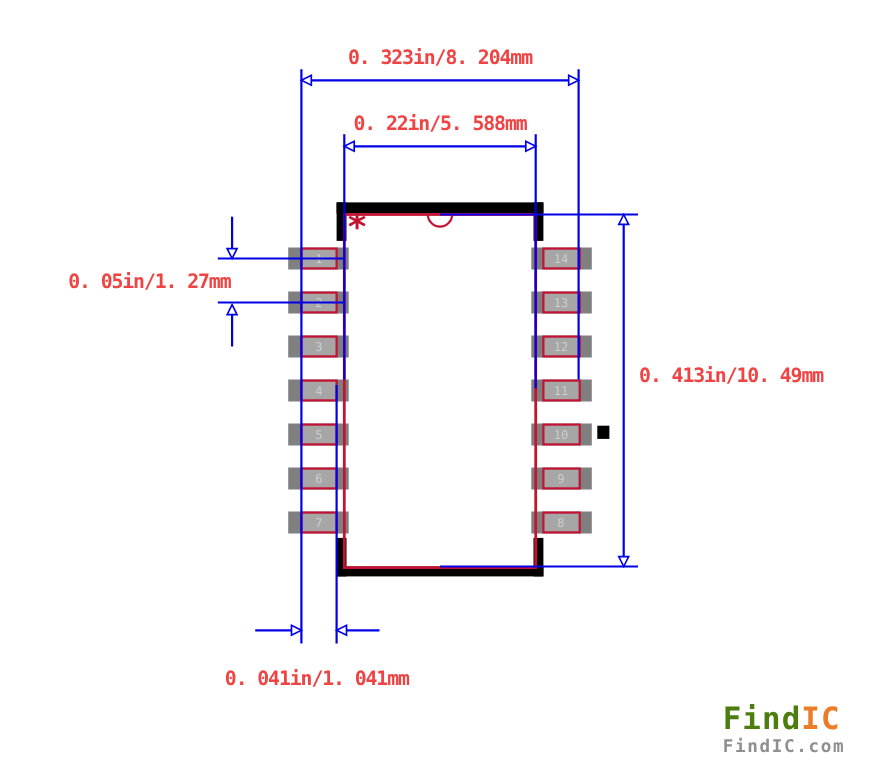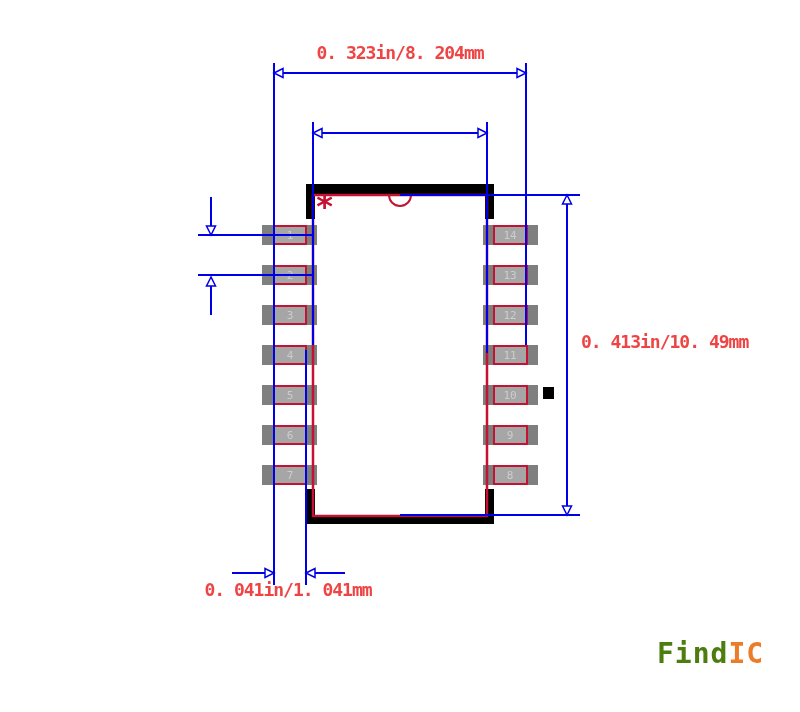--- a/index.html
+++ b/index.html
@@ -154,25 +154,28 @@
       <polygon points="211,277 206.5,286 215.5,286"></polygon>
       <polygon points="274,573 265,568.5 265,577.5"></polygon>
       <polygon points="306,573 315,568.5 315,577.5"></polygon>
     </g>
 
     <rect x="543" y="387" width="11" height="12" fill="#000000"></rect>
   </svg>
 
   <div class="dim-text centered" style="left:400px;top:43px;">0. 323in/8. 204mm</div>
 
+  <div class="dim-text centered" style="left:400px;top:103px;">0. 22in/5. 588mm</div>
 
+  <div class="dim-text" style="left:62px;top:247px;">0. 05in/1. 27mm</div>
 
   <div class="dim-text" style="left:581px;top:332px;">0. 413in/10. 49mm</div>
 
-  <div class="dim-text centered" style="left:288px;top:580px;">0. 041in/1. 041mm</div>
+  <div class="dim-text centered" style="left:288px;top:608px;">0. 041in/1. 041mm</div>
 
   <div class="marker-asterisk">*</div>
 
   <div id="logo">
     <div class="logo-line1"><span class="logo-find">Find</span><span class="logo-ic">IC</span></div>
+    <div class="logo-line2">FindIC.com</div>
   </div>
 
 </div>
 
 </body></html>

